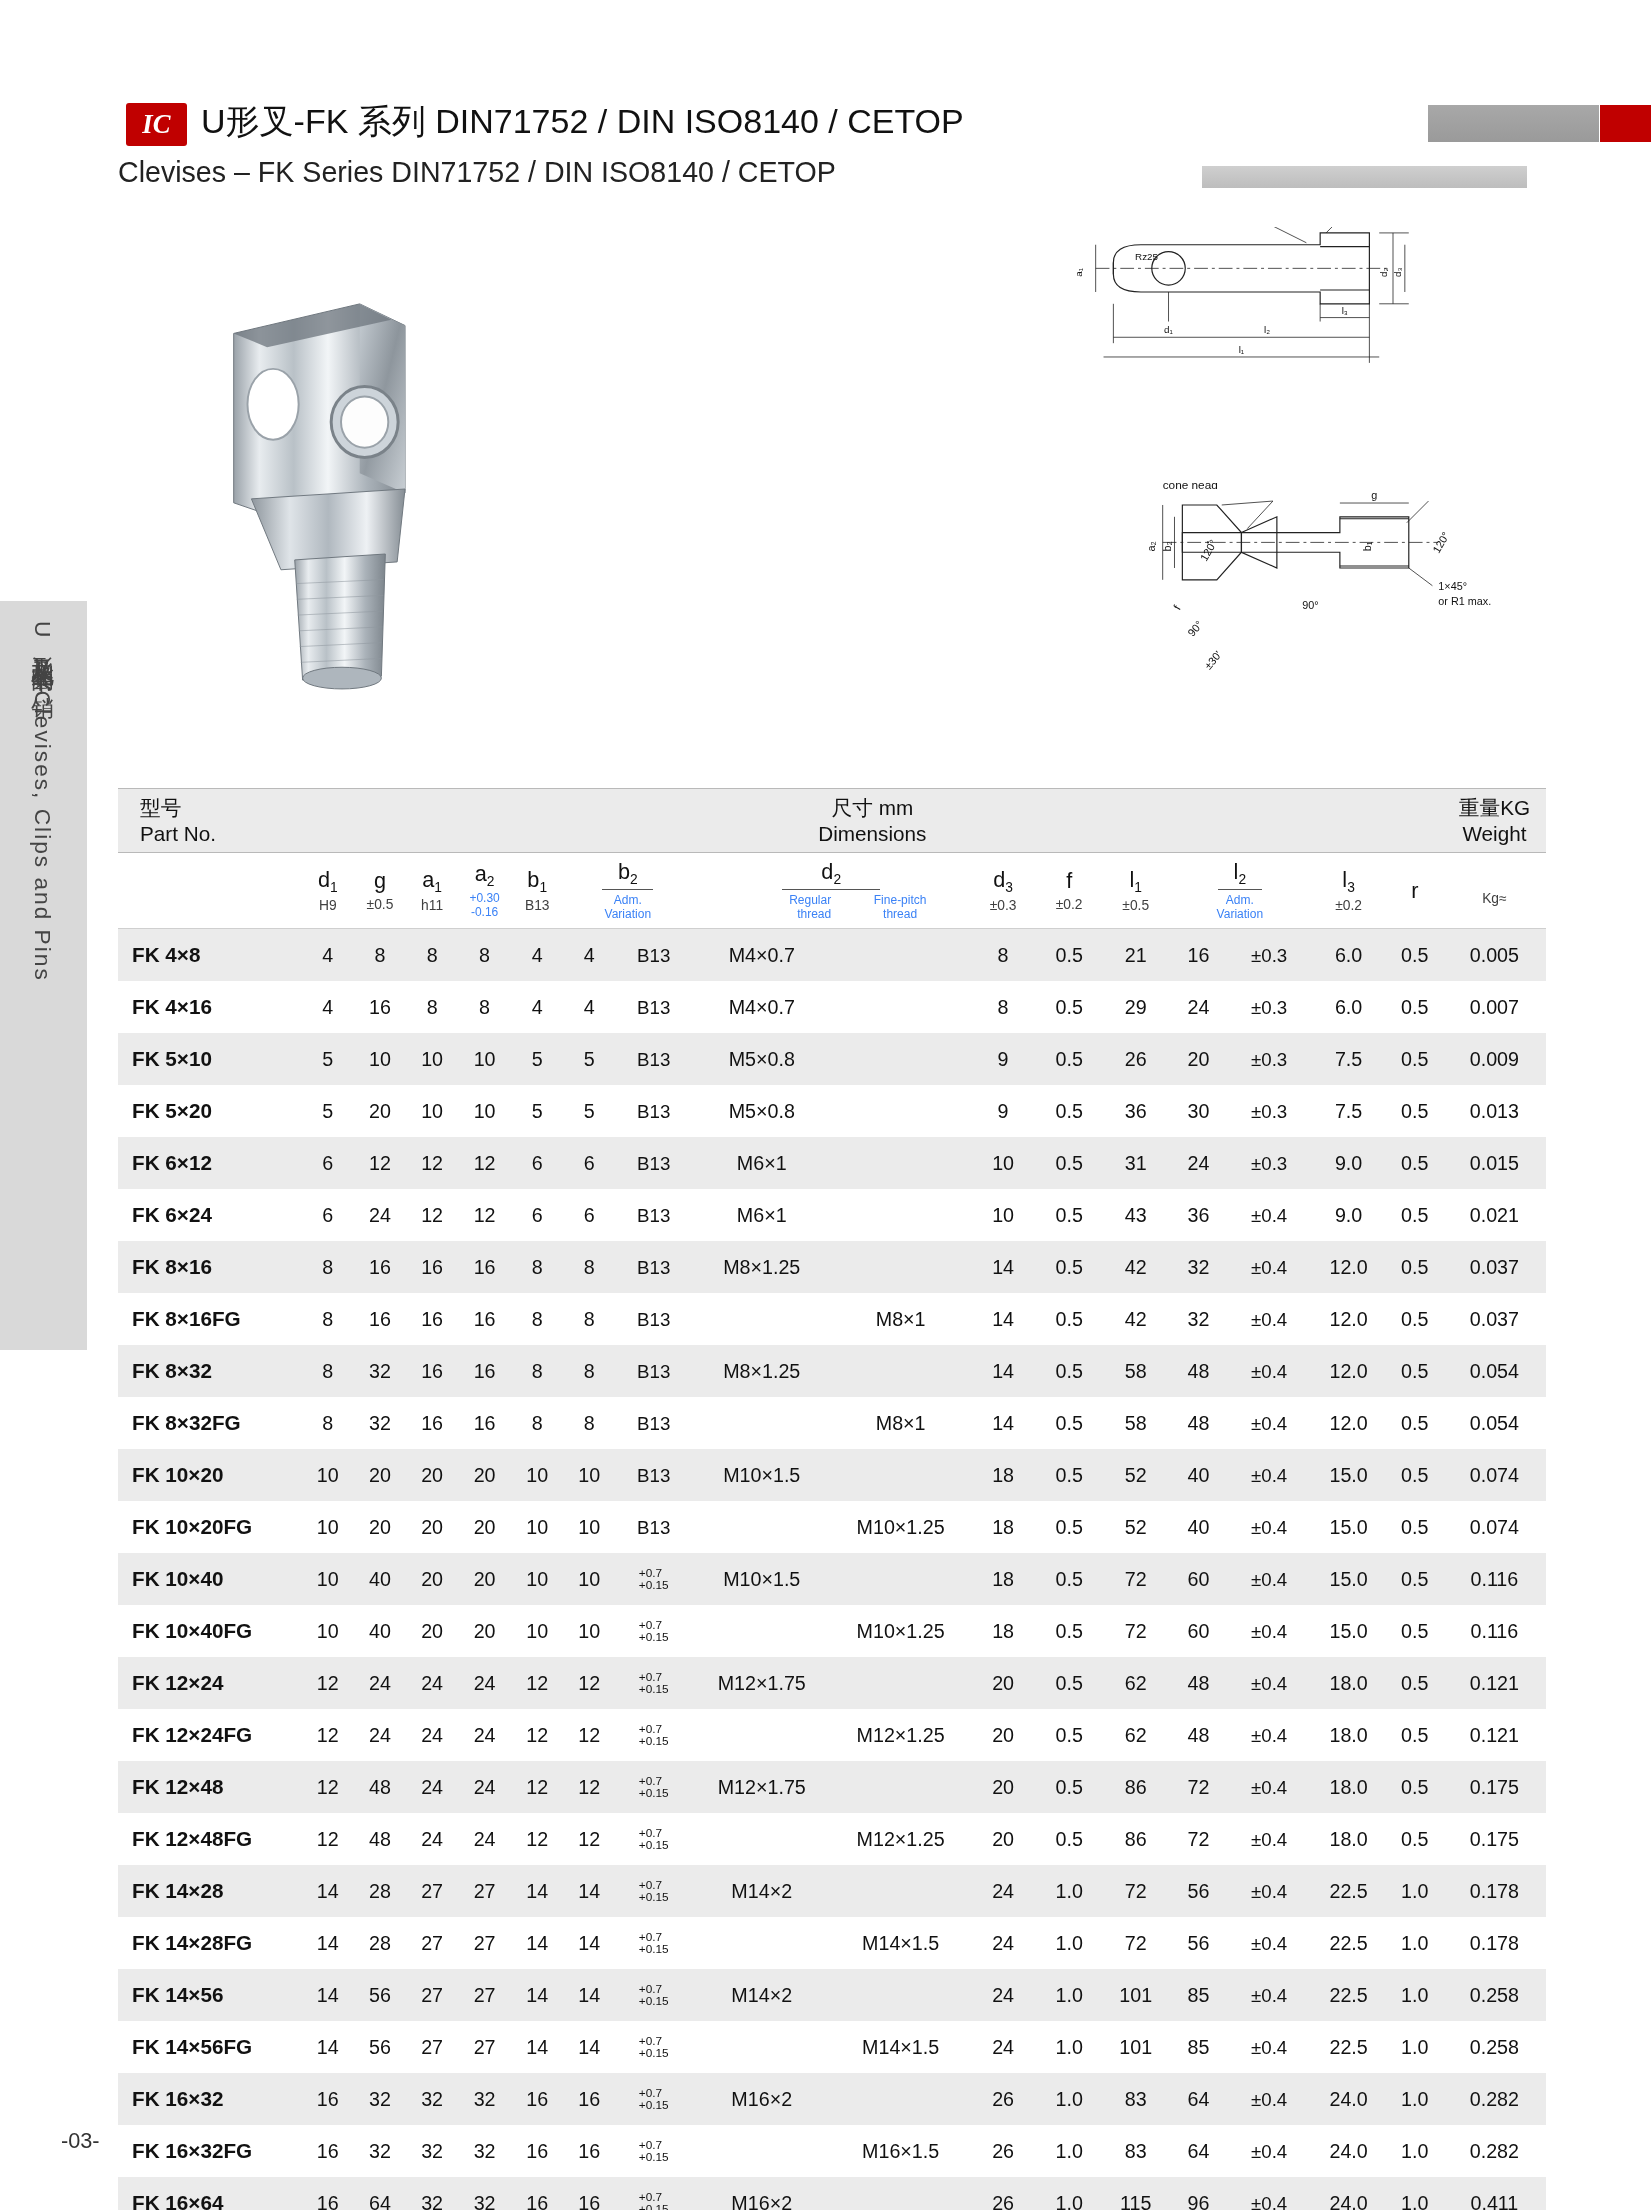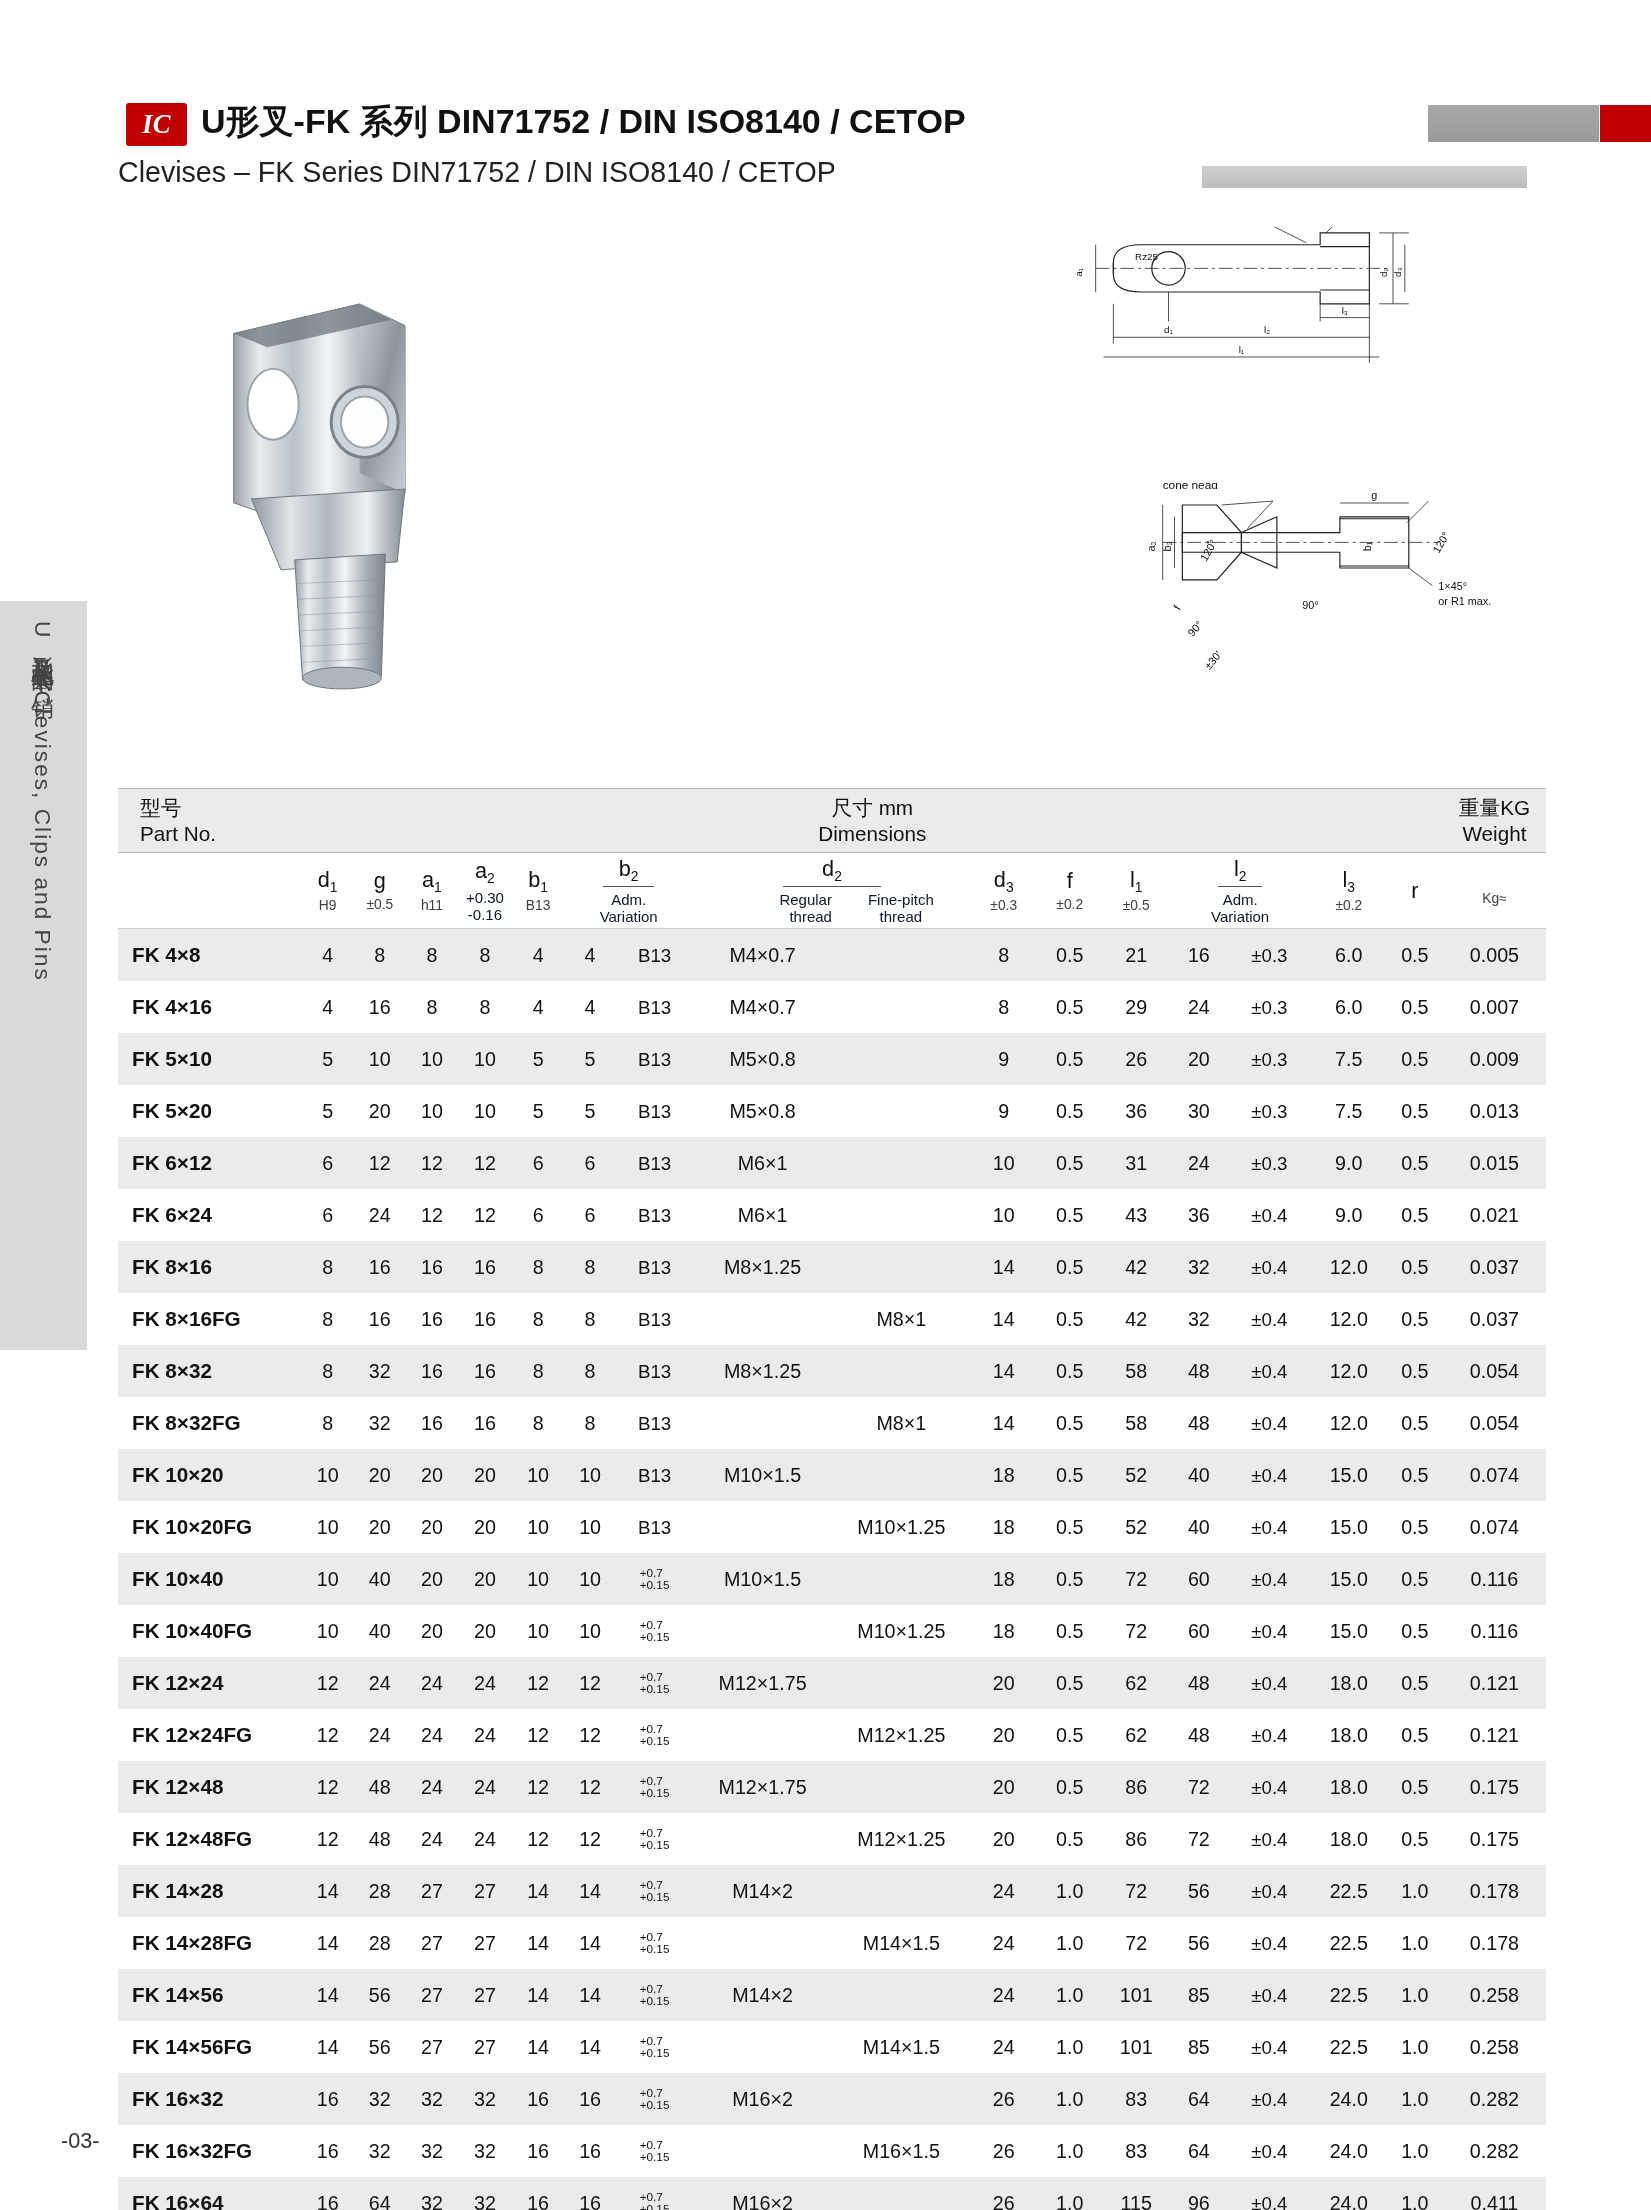--- a/index.html
+++ b/index.html
@@ -32,21 +32,21 @@
     background:#c00000;border-radius:3px;
   }
   .logo .glyph{
     position:absolute;left:0;top:0;width:61px;height:43px;
     color:#fff;font-size:26.6px;font-weight:bold;font-style:italic;
     display:flex;align-items:center;justify-content:center;
     font-family:"Liberation Serif", serif;
   }
   #title-cn{
     position:absolute;left:83px;top:0px;
-    font-size:34px;font-weight:bold;letter-spacing:0px;white-space:nowrap;
+    font-size:34px;font-weight:normal;letter-spacing:0px;white-space:nowrap;
   }
   #title-en{
     position:absolute;left:0px;top:57px;
     font-size:28.6px;color:#222;white-space:nowrap;
   }
   .bar-grey{
     position:absolute;left:1310px;top:5.9px;width:171px;height:37px;
     background:linear-gradient(180deg,#a8a8a8,#9a9a9a);
   }
   .bar-red{
@@ -71,21 +71,21 @@
   }
   .head-row .h-cn{font-size:20.7px;display:block;line-height:1.25;}
   .head-row .h-en{font-size:20.7px;display:block;line-height:1.25;}
   .sub-row td{
     background:#ffffff;height:73px;vertical-align:middle;text-align:center;
     border-bottom:1px solid #cfcfcf;
   }
   .sym{font-size:21.7px;}
   .sym sub{font-size:13.8px;}
   .tol{font-size:13.8px;color:#404040;display:block;line-height:1.2;margin-top:3px;}
-  .tol2{font-size:15px;color:#0f172a;display:block;line-height:1.15;}
+  .tol2{font-size:12px;color:#3b82f6;display:block;line-height:1.15;}
   .ul-cell{display:inline-block;border-bottom:1px solid #555;padding:0 15.8px 2px 15.8px;}
   .ul-wide{display:inline-block;border-bottom:1px solid #555;padding:0 39px 2px 39px;}
   tbody tr td{
     height:50px;text-align:center;vertical-align:middle;font-size:19.7px;
   }
   tbody tr.odd td{background:#ebebeb;}
   tbody tr.even td{background:#ffffff;}
   td.part{text-align:left;padding-left:14px;font-weight:bold;font-size:20.7px;white-space:nowrap;}
   .frac{display:inline-block;font-size:11.8px;line-height:1.05;text-align:left;vertical-align:middle;}
   .pm{font-size:18.7px;}

